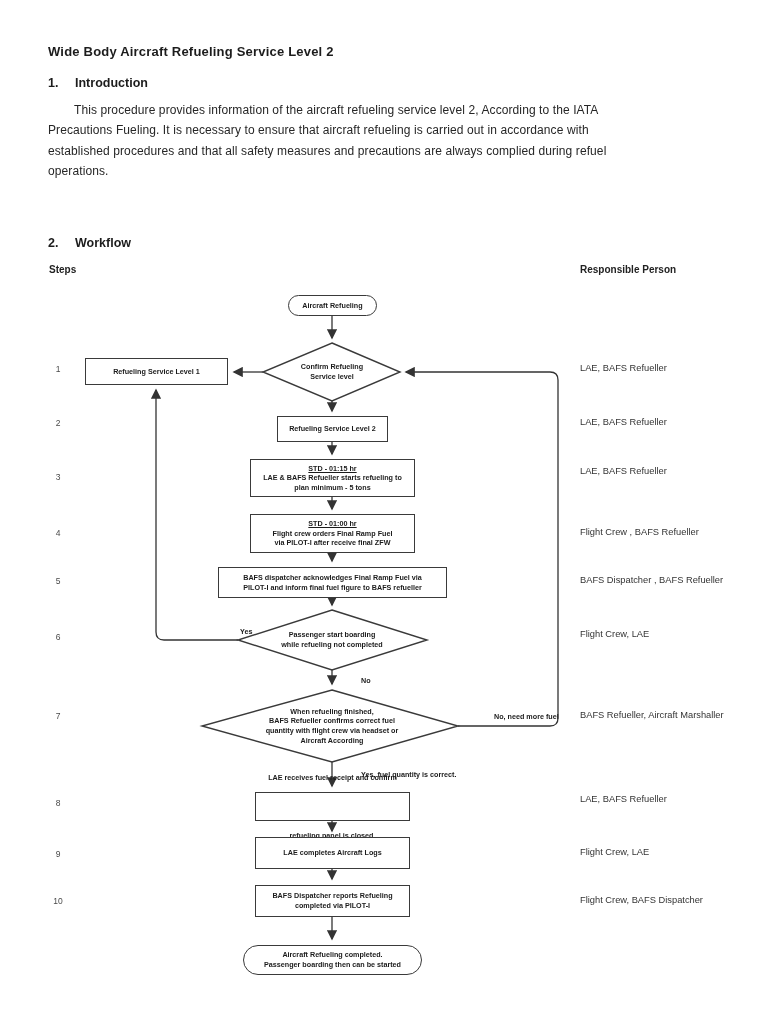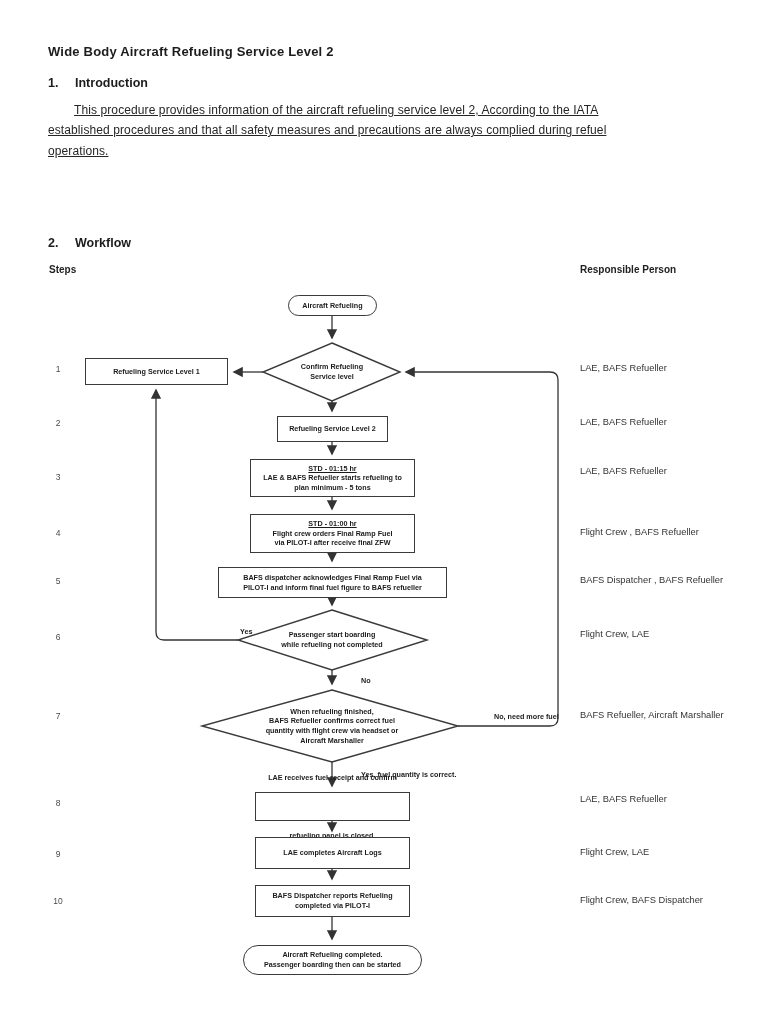--- a/index.html
+++ b/index.html
@@ -5,21 +5,21 @@
   html,body { margin:0; padding:0; background:#fff; }
   .page {
     position:relative; width:768px; height:1024px; background:#ffffff;
     font-family:"Liberation Sans", sans-serif; overflow:hidden; color:#1c1c1c;
   }
 
   
   .doc-title { position:absolute; left:48px; top:44px; font-size:13px; font-weight:bold; letter-spacing:0.2px; }
   .sec { position:absolute; font-size:12.5px; font-weight:bold; }
   .sec .num { display:inline-block; width:27px; }
-  .intro { position:absolute; left:48px; top:100px; width:692px; font-size:12px; letter-spacing:0.1px; line-height:20.4px; color:#262626;text-decoration:underline; }
+  .intro { position:absolute; left:48px; top:100px; width:692px; font-size:12px; letter-spacing:0.1px; line-height:20.4px; color:#262626; }
   .intro .ln { white-space:nowrap; }
   .intro .first { text-indent:26px; }
 
   
   .col-hdr { position:absolute; font-size:10px; font-weight:bold; color:#222; }
   .stepnum { position:absolute; left:50px; width:16px; text-align:center; font-size:8.5px; color:#4a4a4a; }
   .resp { position:absolute; left:580px; font-size:9.3px; color:#333333; white-space:nowrap; }
 
   
   svg.wires { position:absolute; left:0; top:0; }
@@ -43,20 +43,21 @@
 <div class="page">
 
   <div class="doc-title">Wide Body Aircraft Refueling Service Level 2</div>
 
   <div class="sec" style="left:48px; top:76px;">
     <span class="num">1.</span><span>Introduction</span>
   </div>
 
   <div class="intro">
     <div class="ln first">This procedure provides information of the aircraft refueling service level 2, According to the IATA</div>
+    <div class="ln">Precautions Fueling. It is necessary to ensure that aircraft refueling is carried out in accordance with</div>
     <div class="ln">established procedures and that all safety measures and precautions are always complied during refuel</div>
     <div class="ln">operations.</div>
   </div>
 
   <div class="sec" style="left:48px; top:236px;">
     <span class="num">2.</span><span>Workflow</span>
   </div>
 
   <div>
 
@@ -128,21 +129,21 @@
 
     <div class="dlabel" style="left:237px; top:620px; width:190px; height:40px;">
       <span>Passenger start boarding</span>
       <span>while refueling not completed</span>
     </div>
 
     <div class="dlabel" style="left:212px; top:694px; width:240px; height:64px;">
       <span>When refueling finished,</span>
       <span>BAFS Refueller confirms correct fuel</span>
       <span>quantity with flight crew via headset or</span>
-      <span>Aircraft Marshaller</span>
+      <span>Aircraft According</span>
     </div>
 
     <div class="node" style="left:255px; top:792px; width:155px; height:29px;gap:48px;">
       <span>LAE receives fuel receipt and confirm</span>
       <span>refueling panel is closed.</span>
     </div>
 
     <div class="node" style="left:255px; top:837px; width:155px; height:32px;">
       <span>LAE completes Aircraft Logs</span>
     </div>

